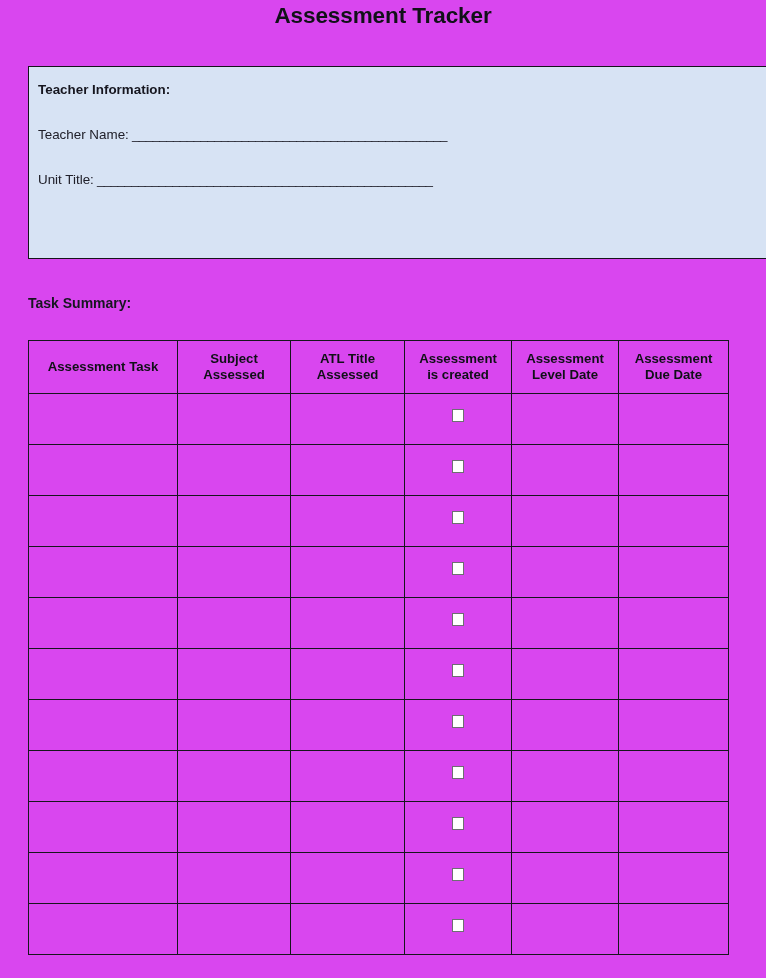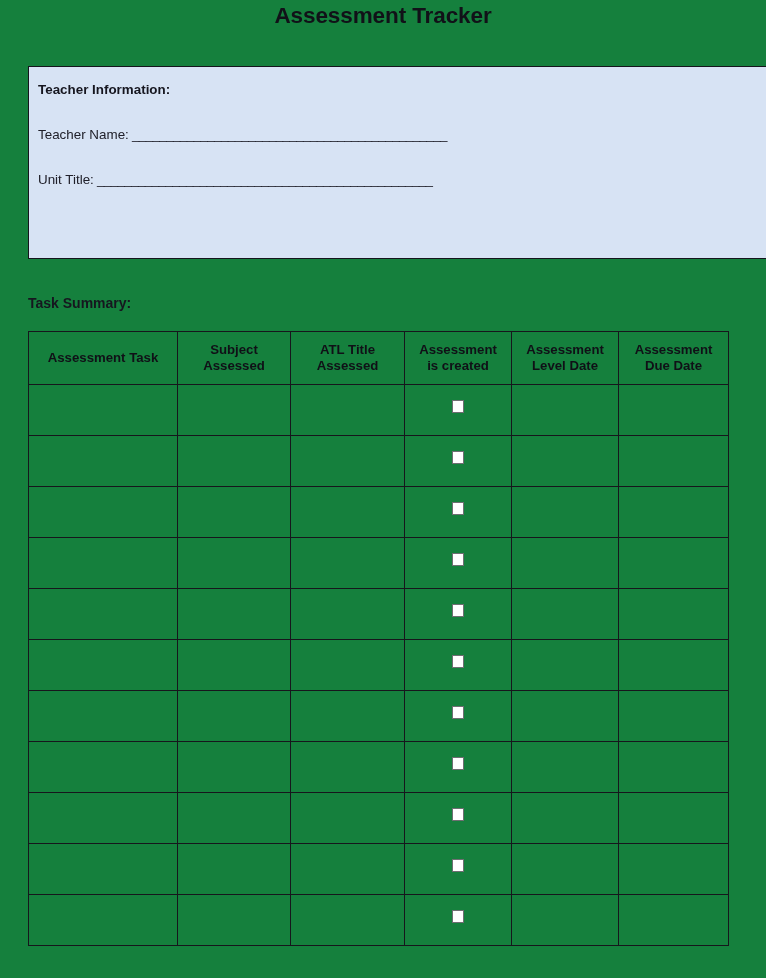--- a/index.html
+++ b/index.html
@@ -11,21 +11,21 @@
     background: #ffffff;
     font-family: "Liberation Sans", sans-serif;
     color: #1a1a24;
     -webkit-font-smoothing: antialiased;
   }
 
   .page {
     position: relative;
     width: 766px;
     height: 978px;
-    background: #15803d;
+    background: #d946ef;
     overflow: hidden;
   }
 
   
   .doc-title {
     position: absolute;
     top: 3px;
     left: 0;
     width: 766px;
     text-align: center;
@@ -75,21 +75,21 @@
     top: 295px;
     font-size: 14px;
     font-weight: bold;
     color: #16161f;
   }
 
   
   .tracker-table {
     position: absolute;
     left: 28px;
-    top: 331px;
+    top: 340px;
     width: 700px;
     border-collapse: collapse;
     table-layout: fixed;
   }
   .tracker-table th,
   .tracker-table td {
     border: 1.3px solid #16161c;
     padding: 0;
   }
   .tracker-table th {

